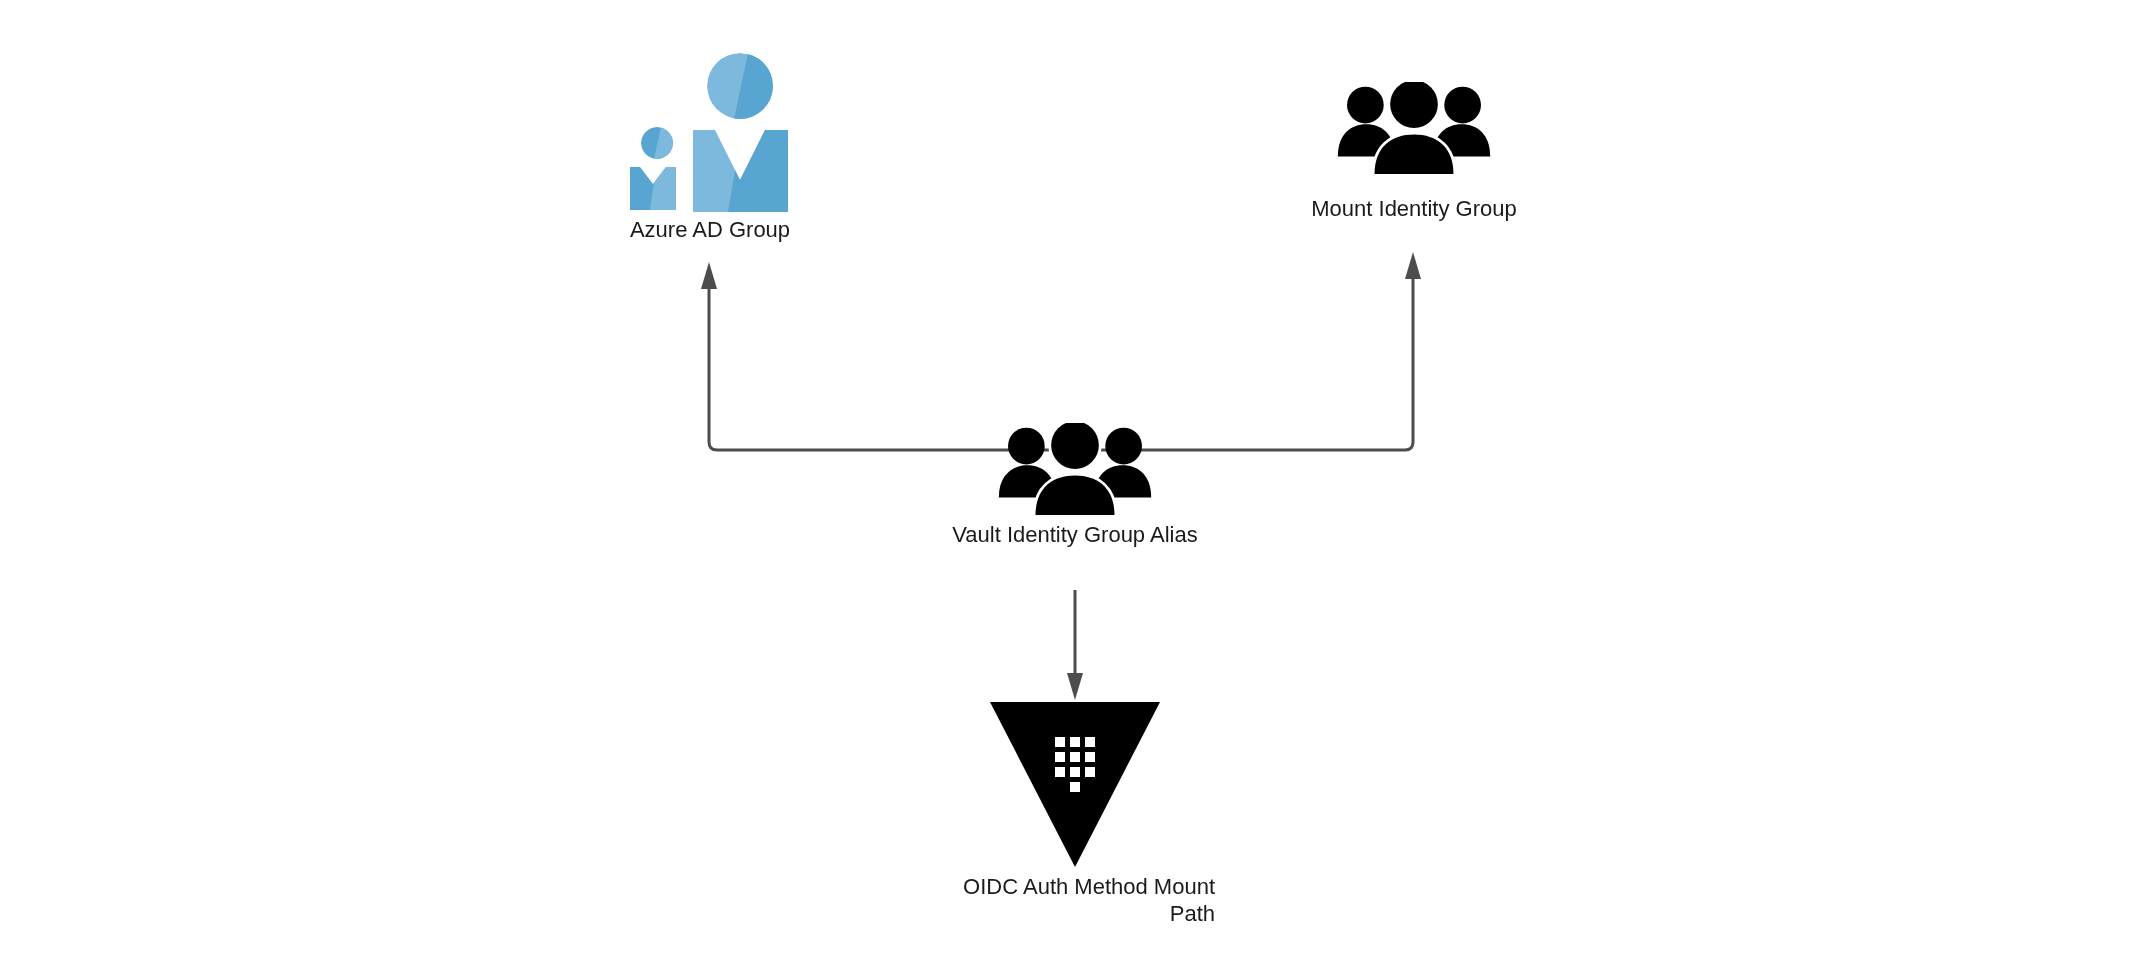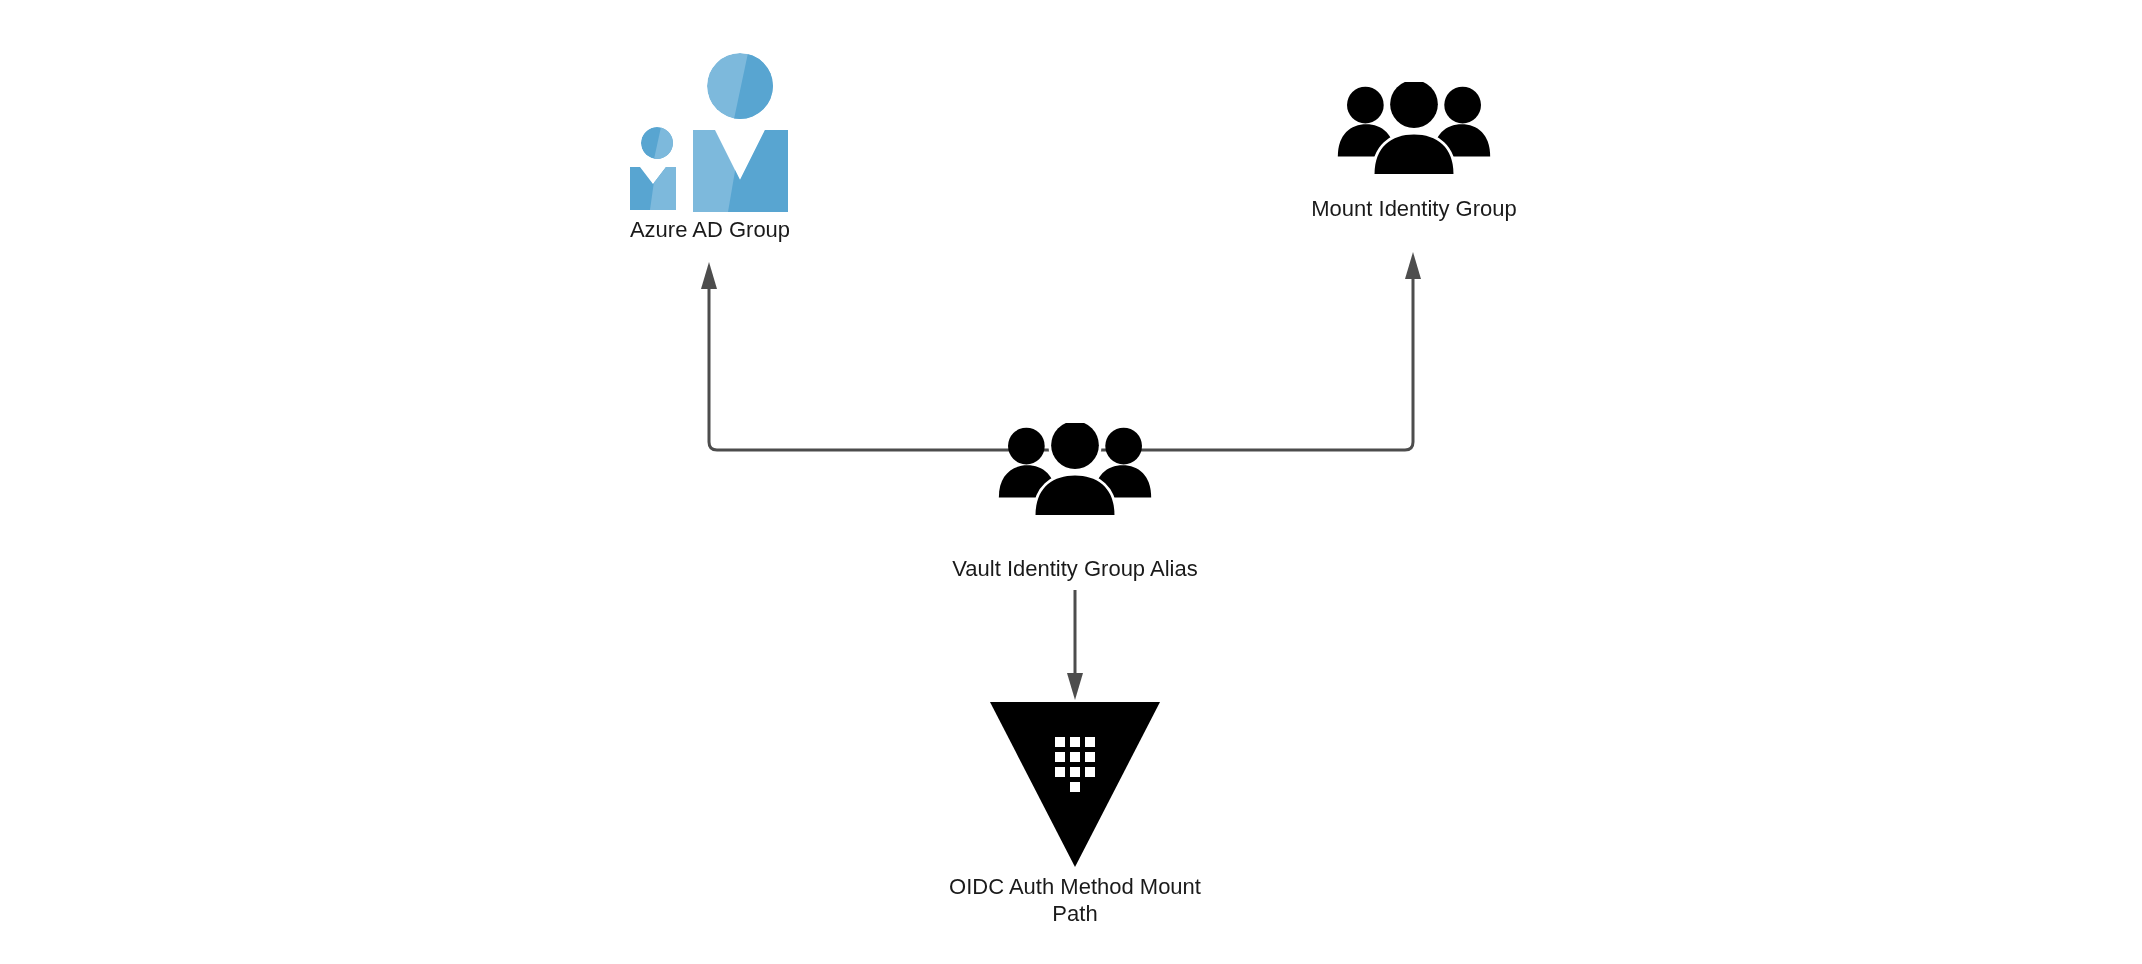--- a/index.html
+++ b/index.html
@@ -22,32 +22,32 @@
   .edge{stroke:var(--line-color);stroke-width:3;fill:none;}
   .head{fill:var(--line-color);stroke:none;}
   .node{position:absolute;text-align:center;}
   .node svg{display:block;margin:0 auto;}
   .label{
     color:var(--text-color);
     font-size:22px;
     line-height:27px;
     white-space:nowrap;
   }
-  .label.wrap{white-space:normal;}
+  .label.wrap{white-space:normal;text-align:right;}
   .ink{fill:var(--icon-color);}
   .wsep{stroke:var(--background);stroke-width:6;paint-order:stroke;}
   .azl{fill:var(--azure-light);}
   .azd{fill:var(--azure-dark);}
   .sq{fill:var(--background);}
   .m-azure{left:560px;top:45px;width:300px;}
   .m-azure .label{margin-top:3px;}
   .m-vig{left:1264px;top:82px;width:300px;}
   .m-vig .label{margin-top:21px;}
   .m-alias{left:925px;top:423px;width:300px;}
-  .m-alias .label{margin-top:40px;text-align:center;}
+  .m-alias .label{margin-top:6px;text-align:center;}
   .m-oidc{left:935px;top:702px;width:280px;}
   .m-oidc .label{margin-top:6px;}
 </style>
 </head>
 <body>
 
 <div class="canvas">
 
   <svg class="connectors" width="2142" height="964" viewBox="0 0 2142 964">
     <path class="edge" d="M709,286 V442 Q709,450 717,450 H1405 Q1413,450 1413,442 V276"></path>

